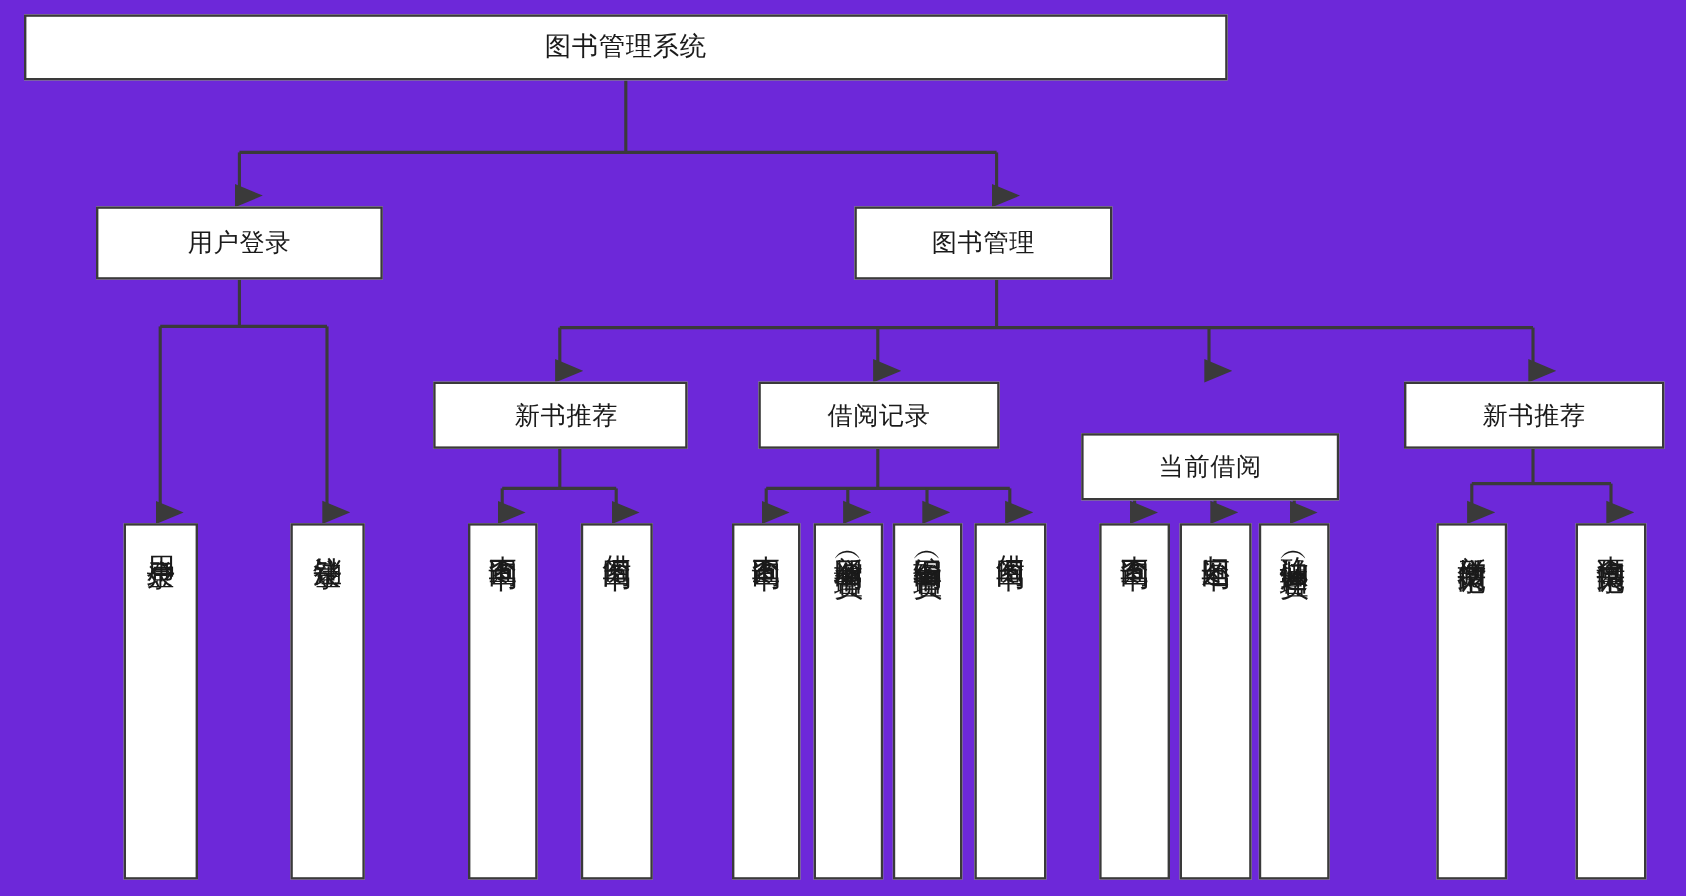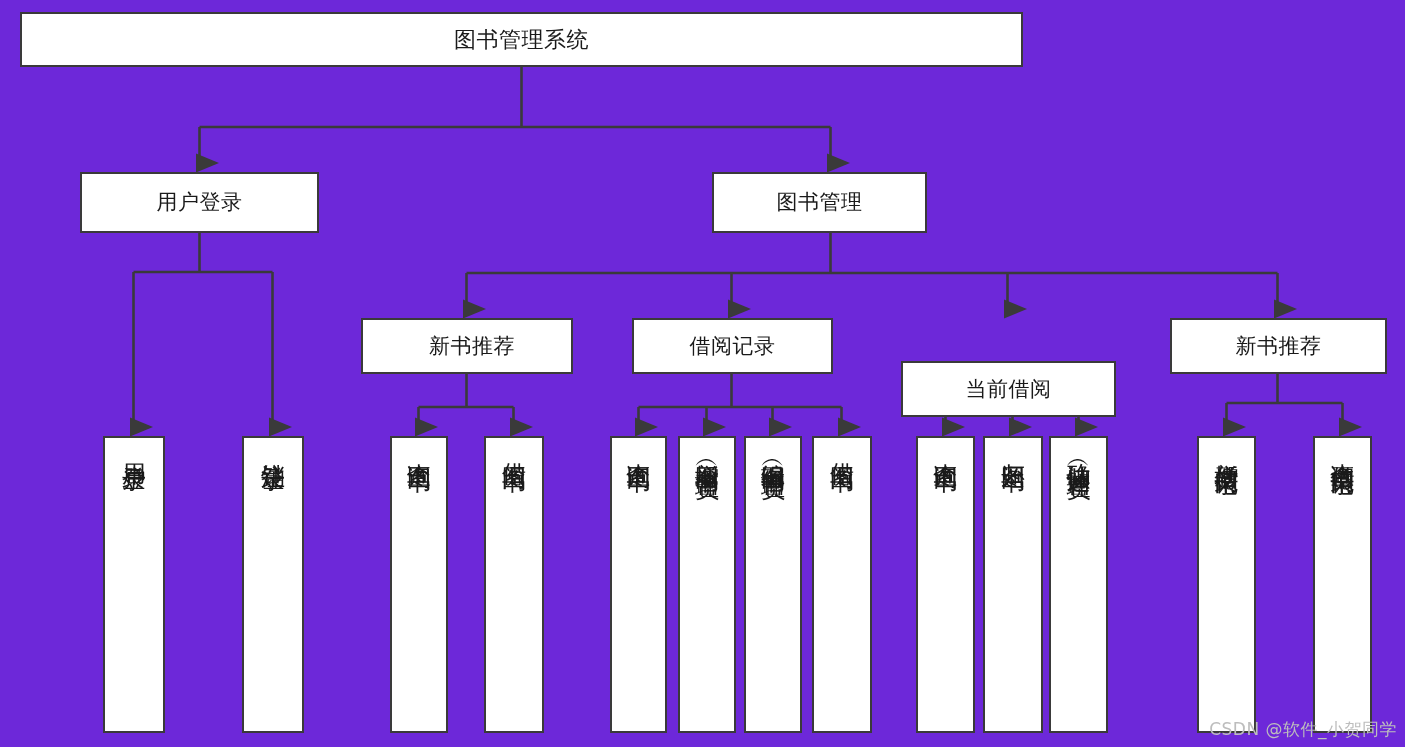--- a/index.html
+++ b/index.html
@@ -182,14 +182,13 @@
         <span class="label">确认归还（管理员）</span>
       </div>
       <div class="node vert leaf" style="left: 1197px; top: 436px; width: 59px; height: 297px;">
         <span class="label">新增借阅记录</span>
       </div>
       <div class="node vert leaf" style="left: 1313px; top: 436px; width: 59px; height: 297px;">
         <span class="label">查询借阅记录</span>
       </div>
     </div>
 
-  <div id="watermark">CSDN @软件_小贺同学</div>
 </div>
 
 </body></html>

